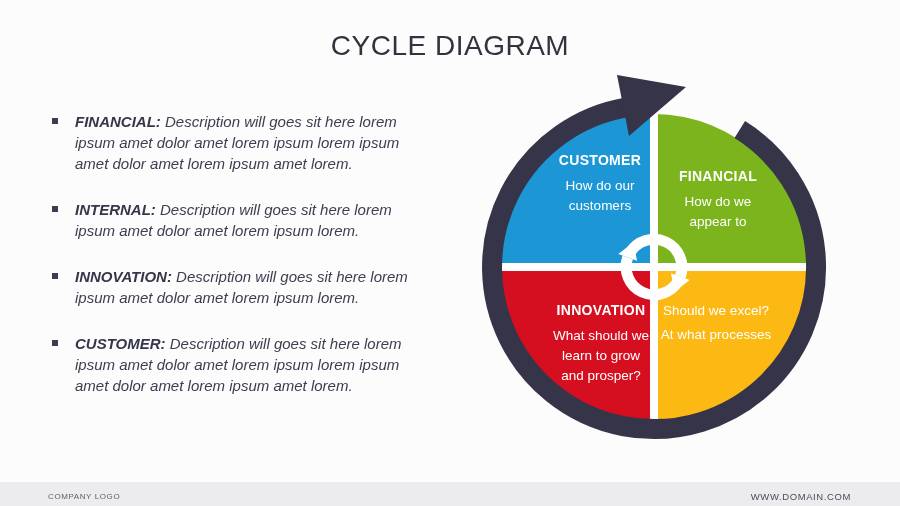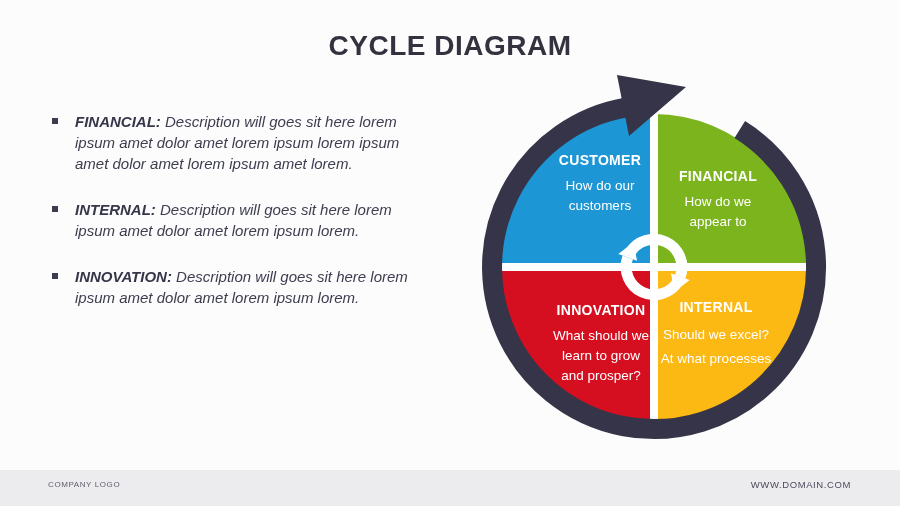--- a/index.html
+++ b/index.html
@@ -3,21 +3,21 @@
 <meta charset="utf-8">
 <style>
   html,body { margin:0; padding:0; background:#e8e8e8; }
   .slide {
     position:relative; width:900px; height:506px; overflow:hidden;
     background:#fcfcfc;
     font-family:"Liberation Sans", sans-serif;
   }
   .title {
     position:absolute; top:30px; left:0; width:100%;
-    text-align:center; font-size:28px; font-weight:bold;
+    text-align:center; font-size:28px; font-weight:normal;
     color:#33323f; letter-spacing:0.5px;
   }
   
   .bullets { position:absolute; left:52px; top:111px; width:400px;font-style:italic; }
   .bullet-item { display:flex; margin-bottom:25px; color:#3d3d50; font-size:15px; line-height:21px; }
   .bullet-marker {
     flex:none; width:6px; height:6px; margin:7px 17px 0 0;
     background:#3d3d50;
   }
   .bullet-text { width:350px; }
@@ -28,21 +28,21 @@
   .q-text { position:absolute; width:160px; text-align:center; color:#ffffff; }
   .q-title { font-size:14px; font-weight:bold; letter-spacing:0.3px; margin-bottom:8px; }
   .q-line { font-size:13.5px; line-height:20px; }
   .q-customer   { left:76px;  top:100px; }
   .q-financial  { left:194px; top:116px; }
   .q-innovation { left:77px;  top:250px; }
   .q-internal   { left:192px; top:247px; }
   .q-internal .q-line { line-height:24px; }
   
   .footer {
-    position:absolute; left:0; bottom:0; width:900px; height:36px;
+    position:absolute; left:0; bottom:0; width:900px; height:24px;
     background:#ececee;
   }
   .footer-company {
     position:absolute; left:48px; top:10px;
     font-size:8px; letter-spacing:0.6px; color:#5e5e6c;
   }
   .footer-site {
     position:absolute; right:49px; top:9px;
     font-size:9.5px; letter-spacing:0.6px; color:#4b4b5e;
   }
@@ -59,20 +59,24 @@
       <span class="bullet-marker"></span>
       <div class="bullet-text"><span class="bullet-label">FINANCIAL:</span> <span>Description will goes sit here lorem ipsum amet dolor amet lorem ipsum lorem ipsum amet dolor amet lorem ipsum amet lorem.</span></div>
     </div>
     <div class="bullet-item">
       <span class="bullet-marker"></span>
       <div class="bullet-text"><span class="bullet-label">INTERNAL:</span> <span>Description will goes sit here lorem ipsum amet dolor amet lorem ipsum lorem.</span></div>
     </div>
     <div class="bullet-item">
       <span class="bullet-marker"></span>
       <div class="bullet-text"><span class="bullet-label">INNOVATION:</span> <span>Description will goes sit here lorem ipsum amet dolor amet lorem ipsum lorem.</span></div>
+    </div>
+    <div class="bullet-item">
+      <span class="bullet-marker"></span>
+      <div class="bullet-text"><span class="bullet-label">CUSTOMER:</span> <span>Description will goes sit here lorem ipsum amet dolor amet lorem ipsum lorem ipsum amet dolor amet lorem ipsum amet lorem.</span></div>
     </div>
   </div>
 
   <div class="diagram">
     <svg width="420" height="420" viewBox="0 0 420 420">
 
       <path d="M210,215 L210,62 A153,153 0 0 0 57,215 Z" fill="#1c96d4"></path>
       <path d="M210,215 L210,62 A153,153 0 0 1 363,215 Z" fill="#7bb41d"></path>
       <path d="M210,215 L57,215 A153,153 0 0 0 210,368 Z" fill="#d50f20"></path>
       <path d="M210,215 L363,215 A153,153 0 0 1 210,368 Z" fill="#fcb813"></path>
@@ -101,21 +105,20 @@
       <div class="q-line">How do we</div>
       <div class="q-line">appear to</div>
     </div>
     <div class="q-text q-innovation">
       <div class="q-title">INNOVATION</div>
       <div class="q-line">What should we</div>
       <div class="q-line">learn to grow</div>
       <div class="q-line">and prosper?</div>
     </div>
     <div class="q-text q-internal">
-      <div class="q-title">INTERNAL</div>
       <div class="q-line">Should we excel?</div>
       <div class="q-line">At what processes</div>
     </div>
   </div>
 
   <div class="footer">
     <span class="footer-company">COMPANY LOGO</span>
     <span class="footer-site">WWW.DOMAIN.COM</span>
   </div>
 

